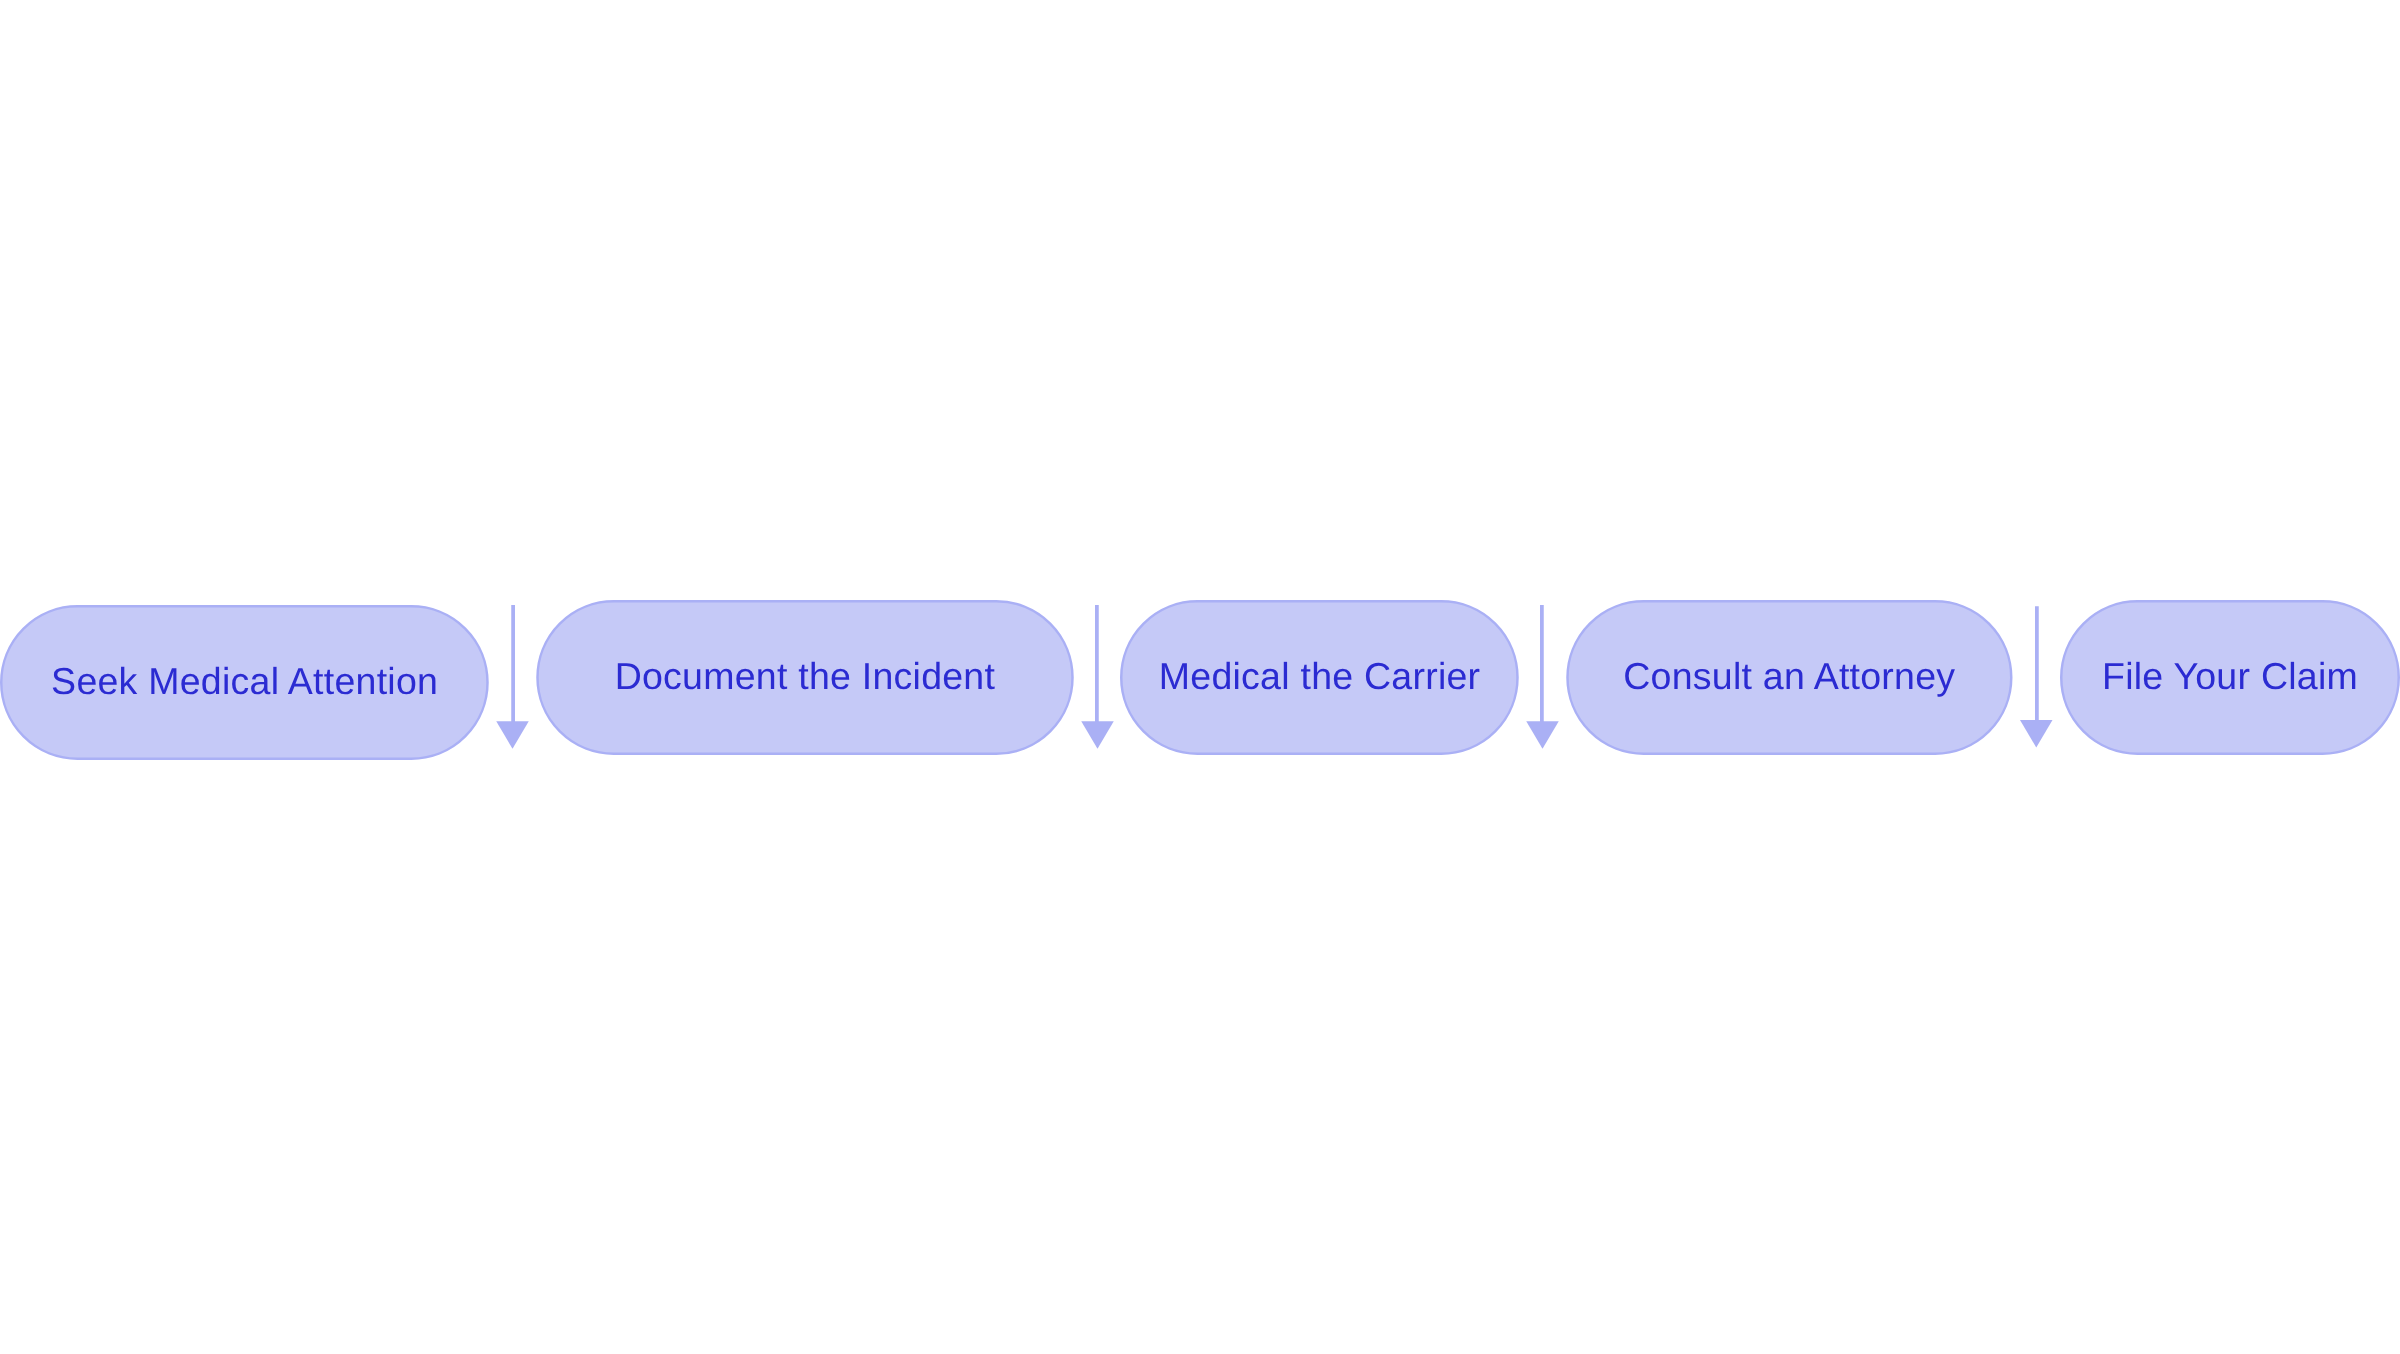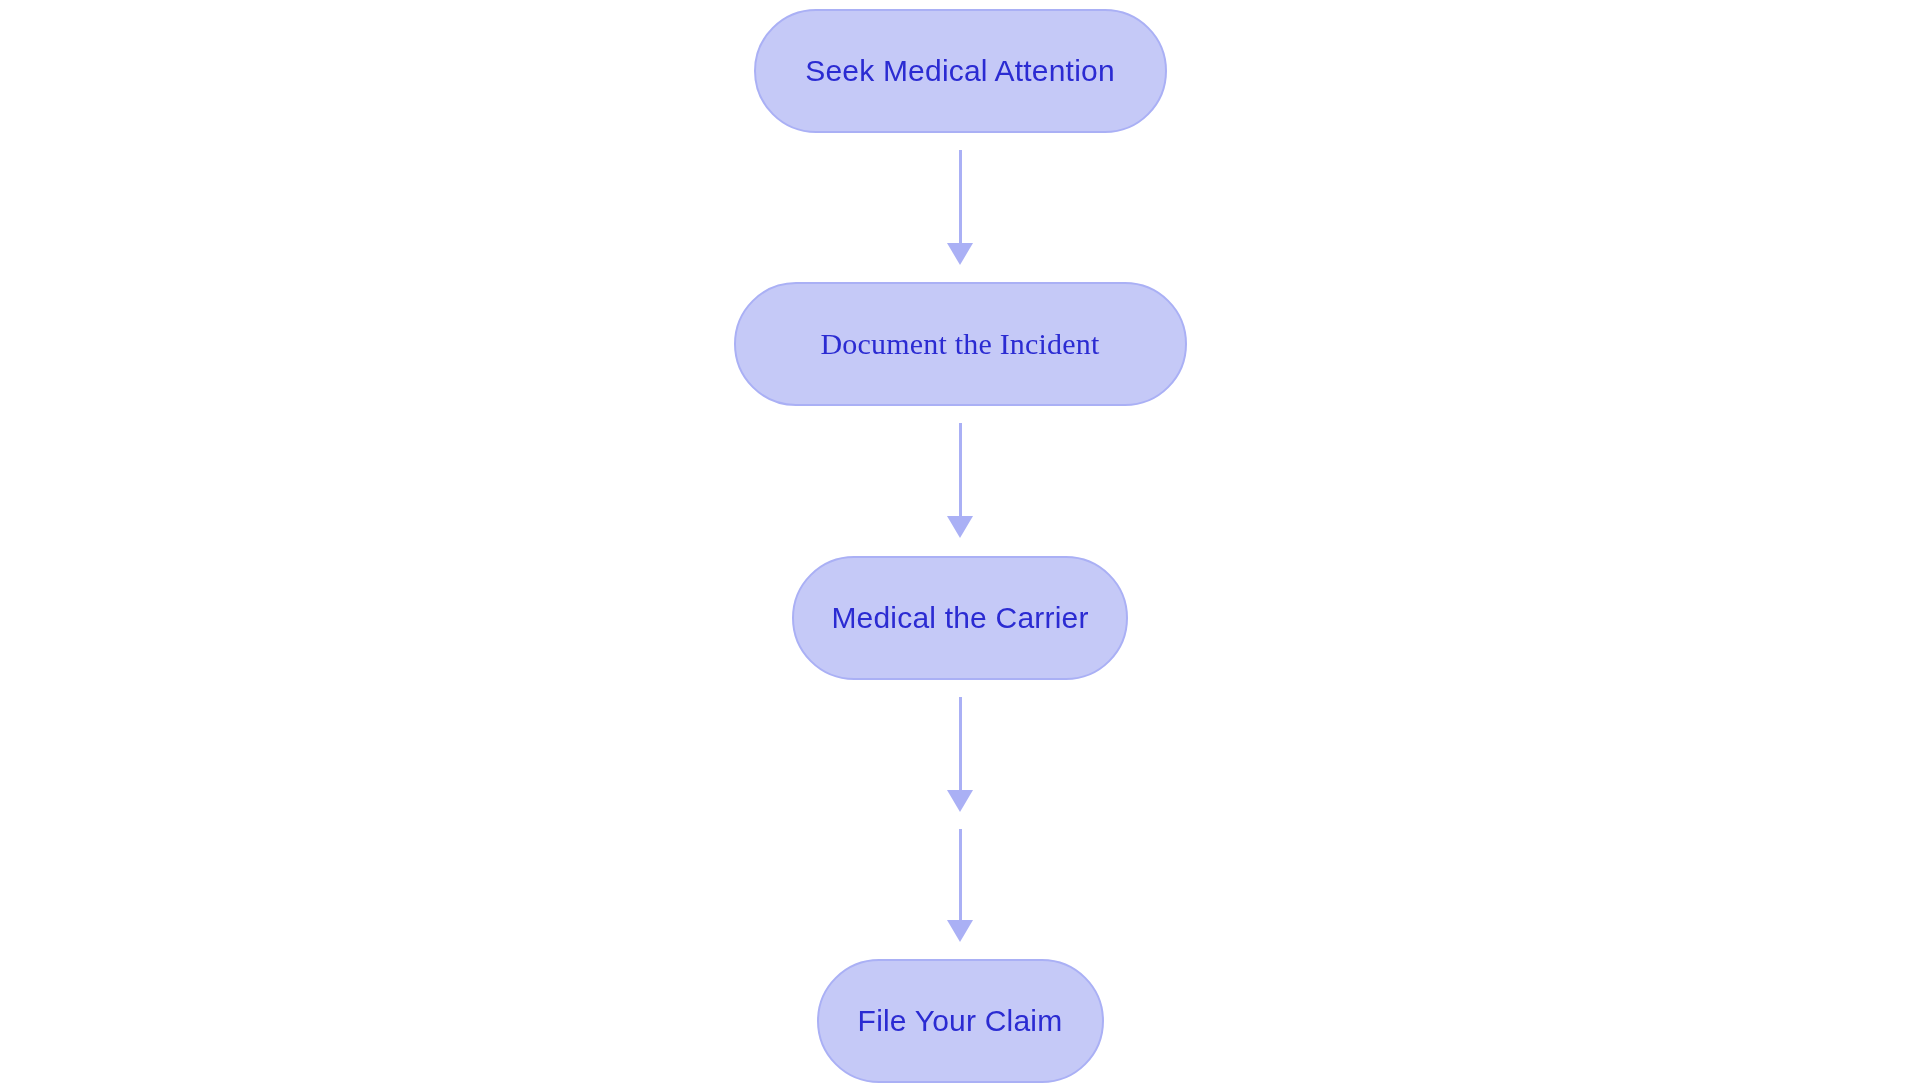--- a/index.html
+++ b/index.html
@@ -21,23 +21,22 @@
     background: #ffffff;
   }
 
   .flow-column {
     position: absolute;
     left: 0;
     top: 0;
     width: 1920px;
     height: 1083px;
     display: flex;
-    flex-direction: column;
     align-items: center;
-    justify-content: space-between;
+    justify-content: flex-start;
   }
 
   .node {
     box-sizing: border-box;
     display: flex;
     align-items: center;
     justify-content: center;
     background: #c5c9f7;
     border: 2px solid #aab0f5;
     border-radius: 62px;
@@ -74,21 +73,21 @@
     width: 0;
     height: 0;
     border-left: 13px solid transparent;
     border-right: 13px solid transparent;
     border-top: 22px solid #aab0f5;
     margin-top: -1px;
   }
 
   
   .n0 { width: 413px; margin-top: 9px; }
-  .n1 { width: 453px; font-family: Liberation Serif, serif; }
+  .n1 { width: 453px; }
   .n2 { width: 336px; }
   .n3 { width: 377px; }
   .n4 { width: 287px; }
 
   
   .c0 { height: 115px; }
   .c1 { height: 115px; }
   .c2 { height: 115px; }
   .c3 { height: 113px; }
 </style>
@@ -118,20 +117,23 @@
 
     <div class="node n2">
       <span class="node-label">Medical the Carrier</span>
     </div>
 
     <div class="connector c2">
       <div class="connector-line"></div>
       <div class="connector-arrow"></div>
     </div>
 
+    <div class="node n3">
+      <span class="node-label">Consult an Attorney</span>
+    </div>
 
     <div class="connector c3">
       <div class="connector-line"></div>
       <div class="connector-arrow"></div>
     </div>
 
     <div class="node n4">
       <span class="node-label">File Your Claim</span>
     </div>
 

